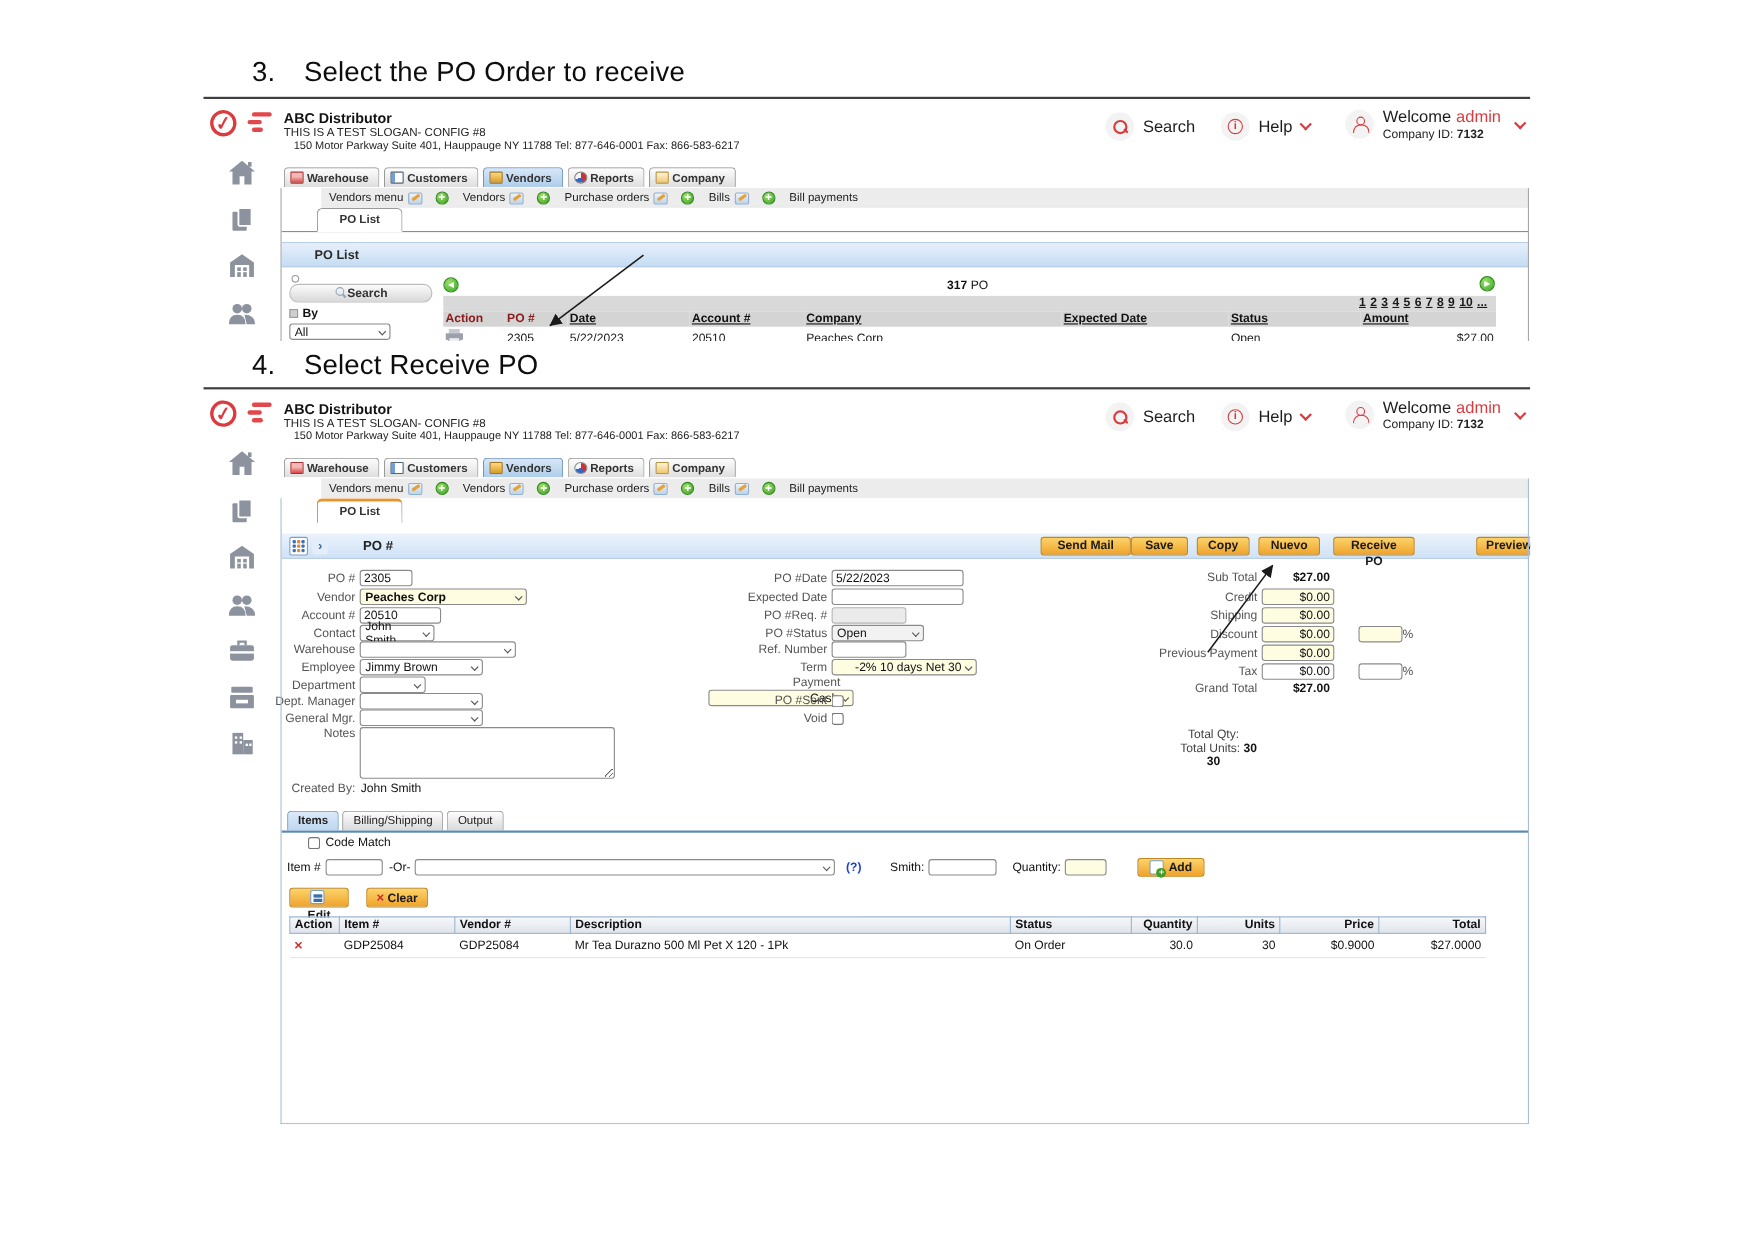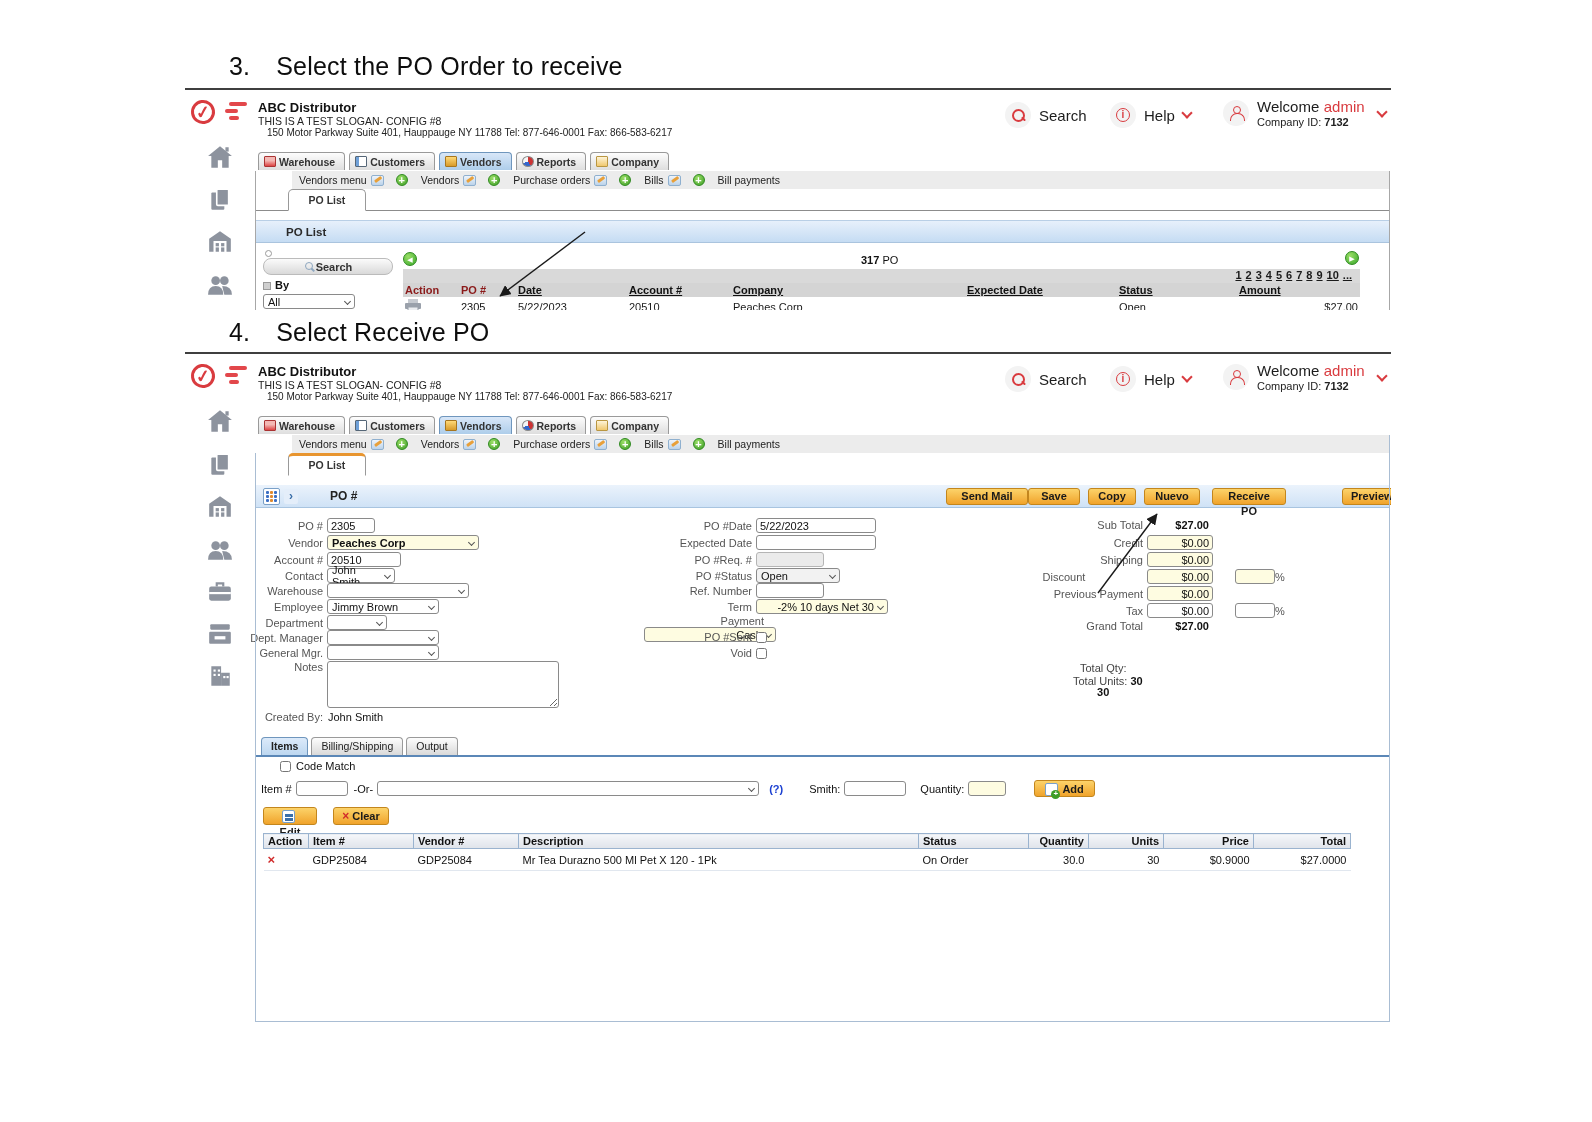--- a/index.html
+++ b/index.html
@@ -579,21 +579,21 @@
       </div>
     <div class="frow" style="left:800px; top:181px;">
         <span class="flabel" style="width:158px;">Credit</span>
         <input class="inp yellow r" style="width: 66px;" value="$0.00">
       </div>
     <div class="frow" style="left:800px; top:198px;">
         <span class="flabel" style="width:158px;">Shipping</span>
         <input class="inp yellow r" style="width: 66px;" value="$0.00">
       </div>
     <div class="frow" style="left:800px; top:215px;">
-        <span class="flabel" style="width:158px;text-align:center;">Discount</span>
+        <span class="flabel" style="width:158px;">Discount</span>
         <input class="inp yellow r" style="width: 66px;" value="$0.00">
         <input class="inp yellow" style="width: 40px; margin-left: 22px;">
         <span>%</span>
       </div>
     <div class="frow" style="left:800px; top:232px;">
         <span class="flabel" style="width:158px;">Previous Payment</span>
         <input class="inp yellow r" style="width: 66px;" value="$0.00">
       </div>
     <div class="frow" style="left:800px; top:249px;">
         <span class="flabel" style="width:158px;">Tax</span>

